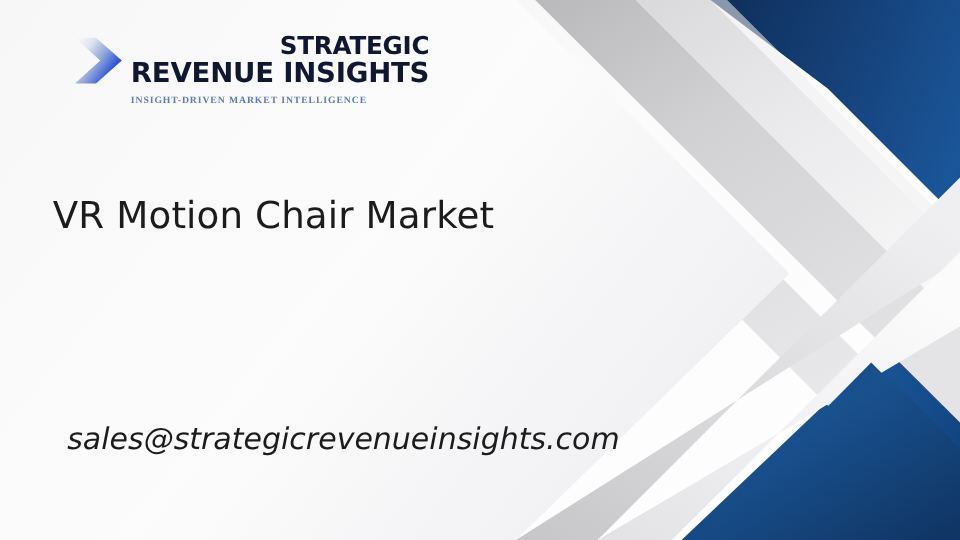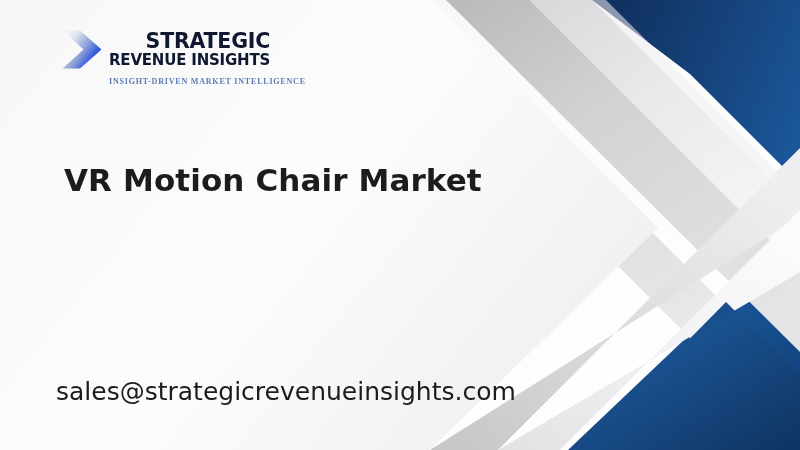--- a/index.html
+++ b/index.html
@@ -59,56 +59,57 @@
   }
   .logo-line {
     font-family: "DejaVu Sans", "Liberation Sans", sans-serif;
     font-weight: bold;
     font-size: 20.5px;
     letter-spacing: -0.2px;
     color: #0f1830;
     white-space: nowrap;
   }
   .logo-line.l2 {
-    font-size: 15px;
+    font-size: 23px;
     margin-top: 1px;
   }
   #logo-tagline {
     margin-top: 6px;
     margin-left: 47px;
     font-family: Liberation Serif, serif;
     font-size: 8.1px;
     font-weight: 600;
     letter-spacing: 0.75px;
     color: #5e7db5;
     white-space: nowrap;
   }
 
   
   #report-title {
-    left: 64px;
+    left: 44px;
     top: 162px;
     font-family: "DejaVu Sans", "Liberation Sans", sans-serif;
     font-size: 31px;
-    font-weight: 700;
+    font-weight: 400;
     color: #1c1c1c;
     letter-spacing: 0.1px;
     white-space: nowrap;
   }
 
   
   #contact-email {
     left: 56px;
-    top: 377px;
+    top: 351px;
     font-family: "DejaVu Sans", "Liberation Sans", sans-serif;
     font-size: 25px;
     font-weight: 400;
     color: #1c1c1c;
     letter-spacing: 0px;
     white-space: nowrap;
+    font-style: italic;
   }
 </style>
 </head>
 <body>
 
 <div id="slide">
 
   <svg id="bg-art" viewBox="0 0 800 450" preserveAspectRatio="none">
     <defs>
       <linearGradient id="gBase" x1="0" y1="0" x2="1" y2="1">

